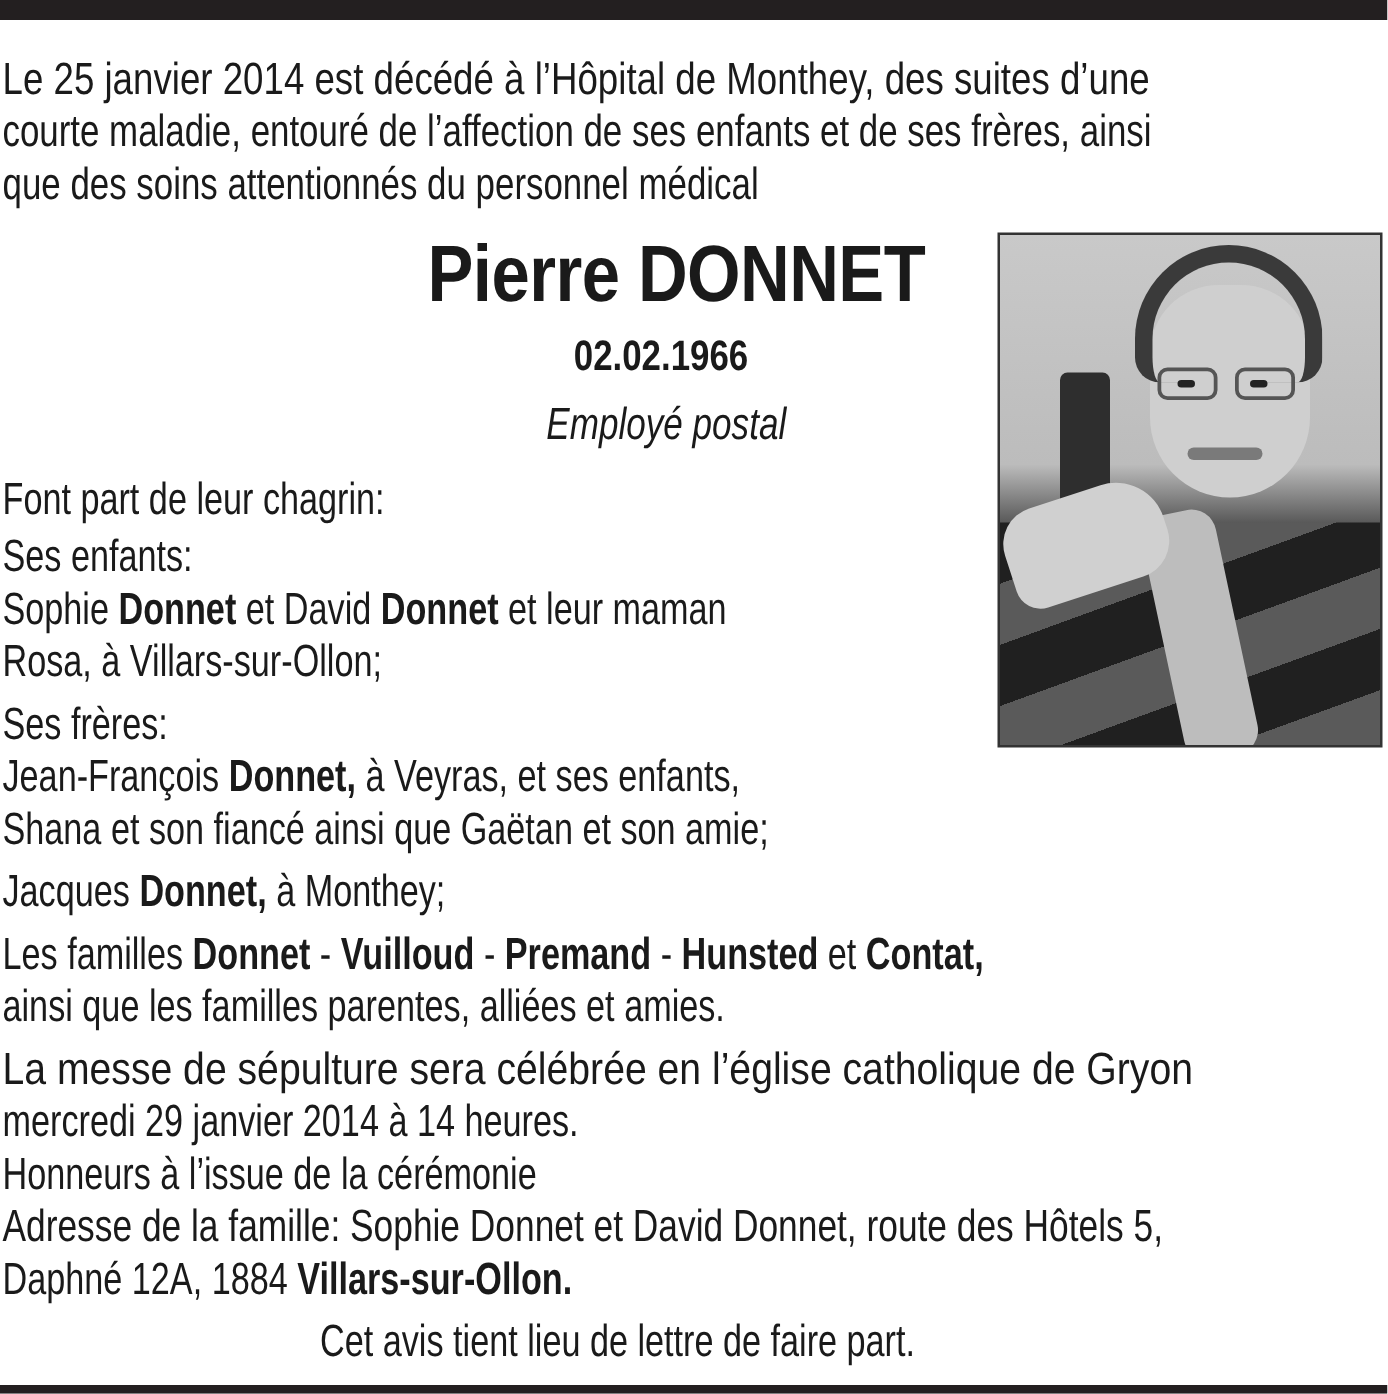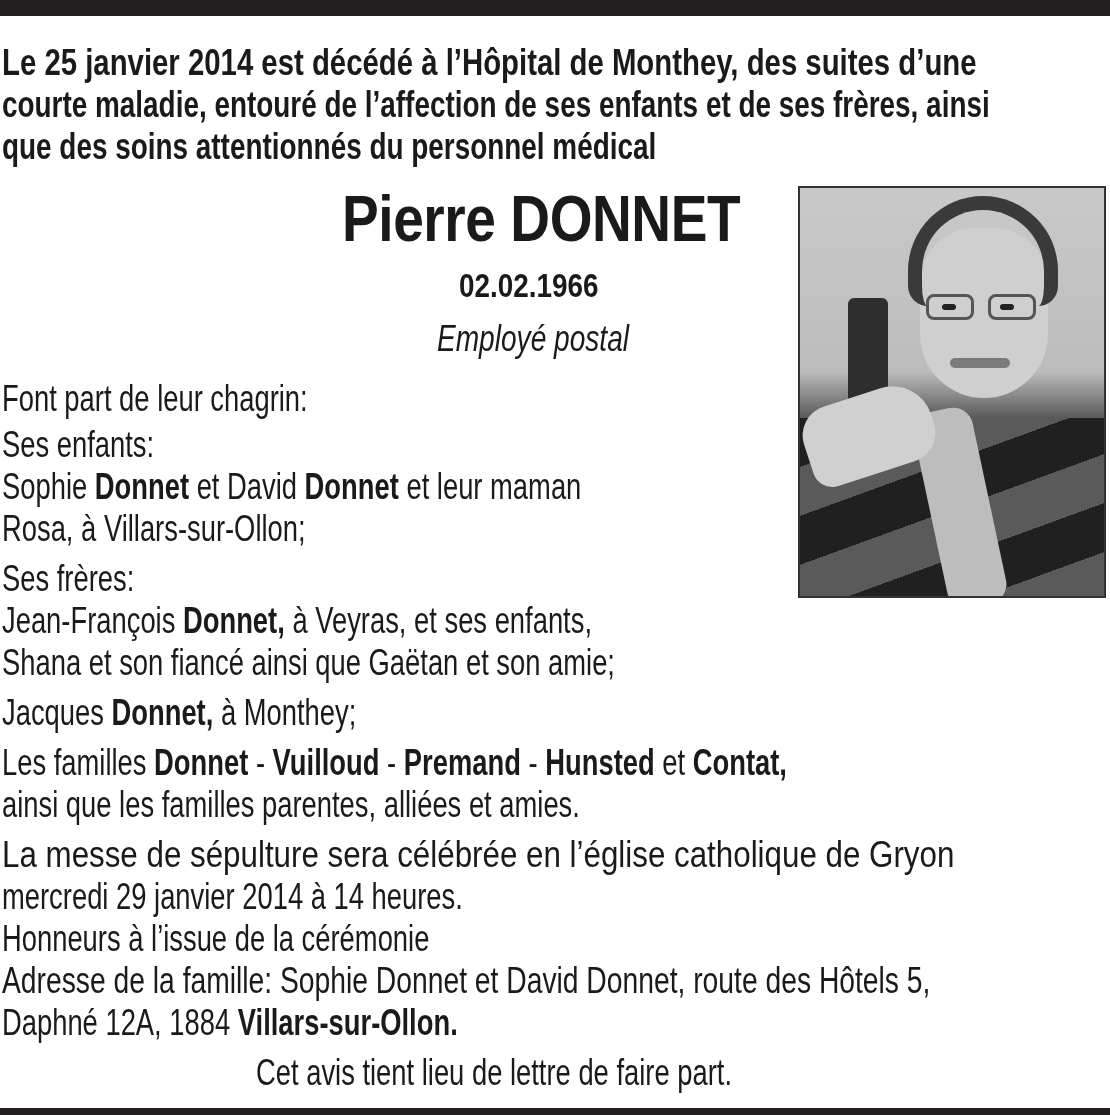--- a/index.html
+++ b/index.html
@@ -6,21 +6,21 @@
   body { width: 1110px; height: 1115px; position: relative; overflow: hidden; color: #1a1a1a;
          font-family: "Liberation Sans", "DejaVu Sans", sans-serif; }
   .bar-top { position: absolute; left: 0; top: 0; width: 1110px; height: 16px; background: #231f20; }
   .bar-bottom { position: absolute; left: 0; top: 1108px; width: 1110px; height: 7px; background: #231f20; }
 
   
   .line { position: absolute; left: 2px; white-space: nowrap; font-size: 36px; line-height: 42px;
           transform-origin: 0 0; }
   .b { font-weight: bold; }
 
-  .intro { position: absolute; left: 2px; top: 42px; width: 1102px; font-size: 36px; line-height: 42px; font-weight: bold; }
+  .intro { position: absolute; left: 2px; top: 42px; width: 1102px; font-size: 36px; line-height: 42px; }
   .intro .row { display: block; white-space: nowrap; transform-origin: 0 0; }
 
   .name { position: absolute; top: 182px; left: 342px; font-size: 64px; font-weight: bold; white-space: nowrap;
           transform-origin: 0 0; letter-spacing: -0.5px; }
   .birth { position: absolute; top: 266px; left: 459px; font-size: 34px; font-weight: bold; white-space: nowrap;
            transform-origin: 0 0; }
   .job { position: absolute; top: 318px; left: 437px; font-size: 36px; font-style: italic; white-space: nowrap;
          transform-origin: 0 0; }
 
   .photo { position: absolute; left: 798px; top: 186px; width: 308px; height: 412px; border: 2px solid #333;

